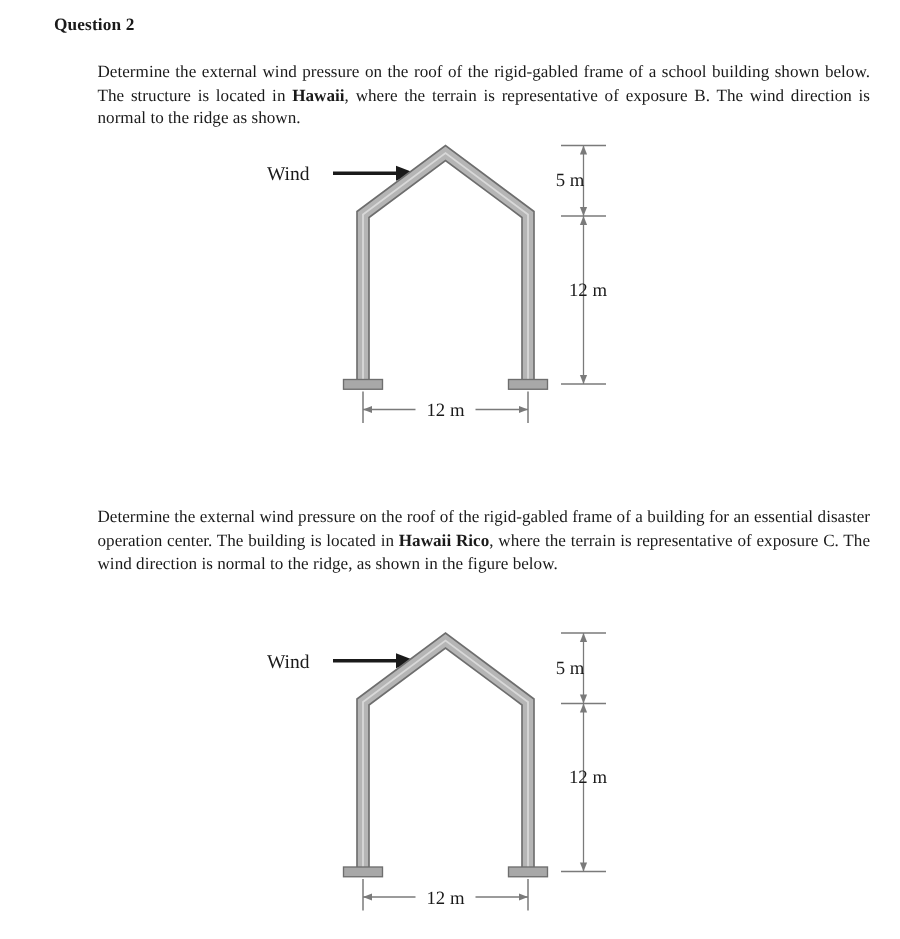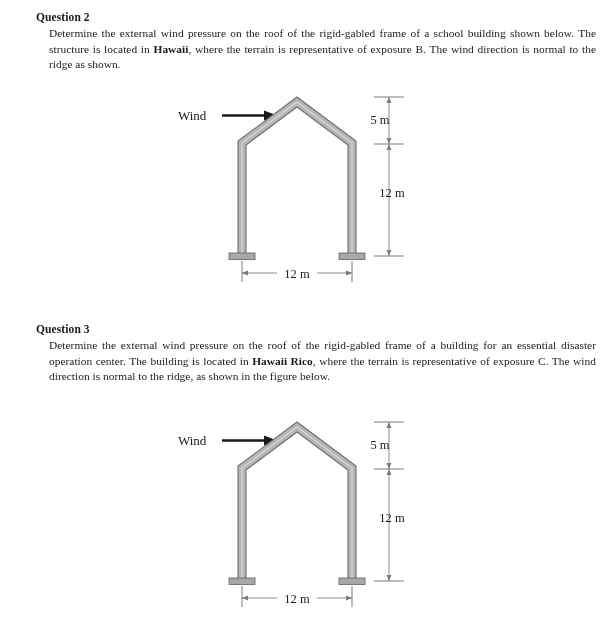--- a/index.html
+++ b/index.html
@@ -28,21 +28,21 @@
     font-weight: bold;
     font-size: 11.5px;
     line-height: 15px;
     letter-spacing: 0.1px;
     margin: 0 0 1px 0;
   }
   .q-body {
     font-size: 11.4px;
     line-height: 15.6px;
     text-align: justify;
-    margin: 0;
+    margin: 16px;
     padding-left: 13px;
     letter-spacing: 0.02px;
   }
   .q-body b { font-weight: bold; }
 
   .figure {
     position: absolute;
     left: 0;
     width: 552px;
   }
@@ -103,21 +103,20 @@
       <polygon points="248,186.6 248,191.4 242,189" fill="#7a7a7a" stroke="none"></polygon>
       <polygon points="346,186.6 346,191.4 352,189" fill="#7a7a7a" stroke="none"></polygon>
     </g>
     <text x="297" y="193" font-family="Liberation Serif, serif" font-size="12.5" fill="#1a1a1a" text-anchor="middle">12 m</text>
     <rect x="277" y="181" width="40" height="16" fill="#ffffff"></rect>
     <text x="297" y="193.5" font-family="Liberation Serif, serif" font-size="12.5" fill="#1a1a1a" text-anchor="middle">12 m</text>
   </svg>
 </div>
 
 <div class="question-block" id="q3-block">
-  <div class="q-title">Question 3</div>
   <p class="q-body"><span>Determine the external wind pressure on the roof of the rigid-gabled frame of a building for an essential disaster operation center. The building is located in </span><b>Hawaii Rico</b><span>, where the terrain is representative of exposure C. The wind direction is normal to the ridge, as shown in the figure below.</span></p>
 </div>
 
 <div class="figure" id="fig-2">
   <svg width="600" height="218" viewBox="0 0 600 218">
 
     <text x="178" y="37" font-family="Liberation Serif, serif" font-size="13" fill="#1a1a1a">Wind</text>
 
     <g>
       <line x1="222" y1="32.5" x2="264" y2="32.5" stroke="#1a1a1a" stroke-width="2.4"></line>

